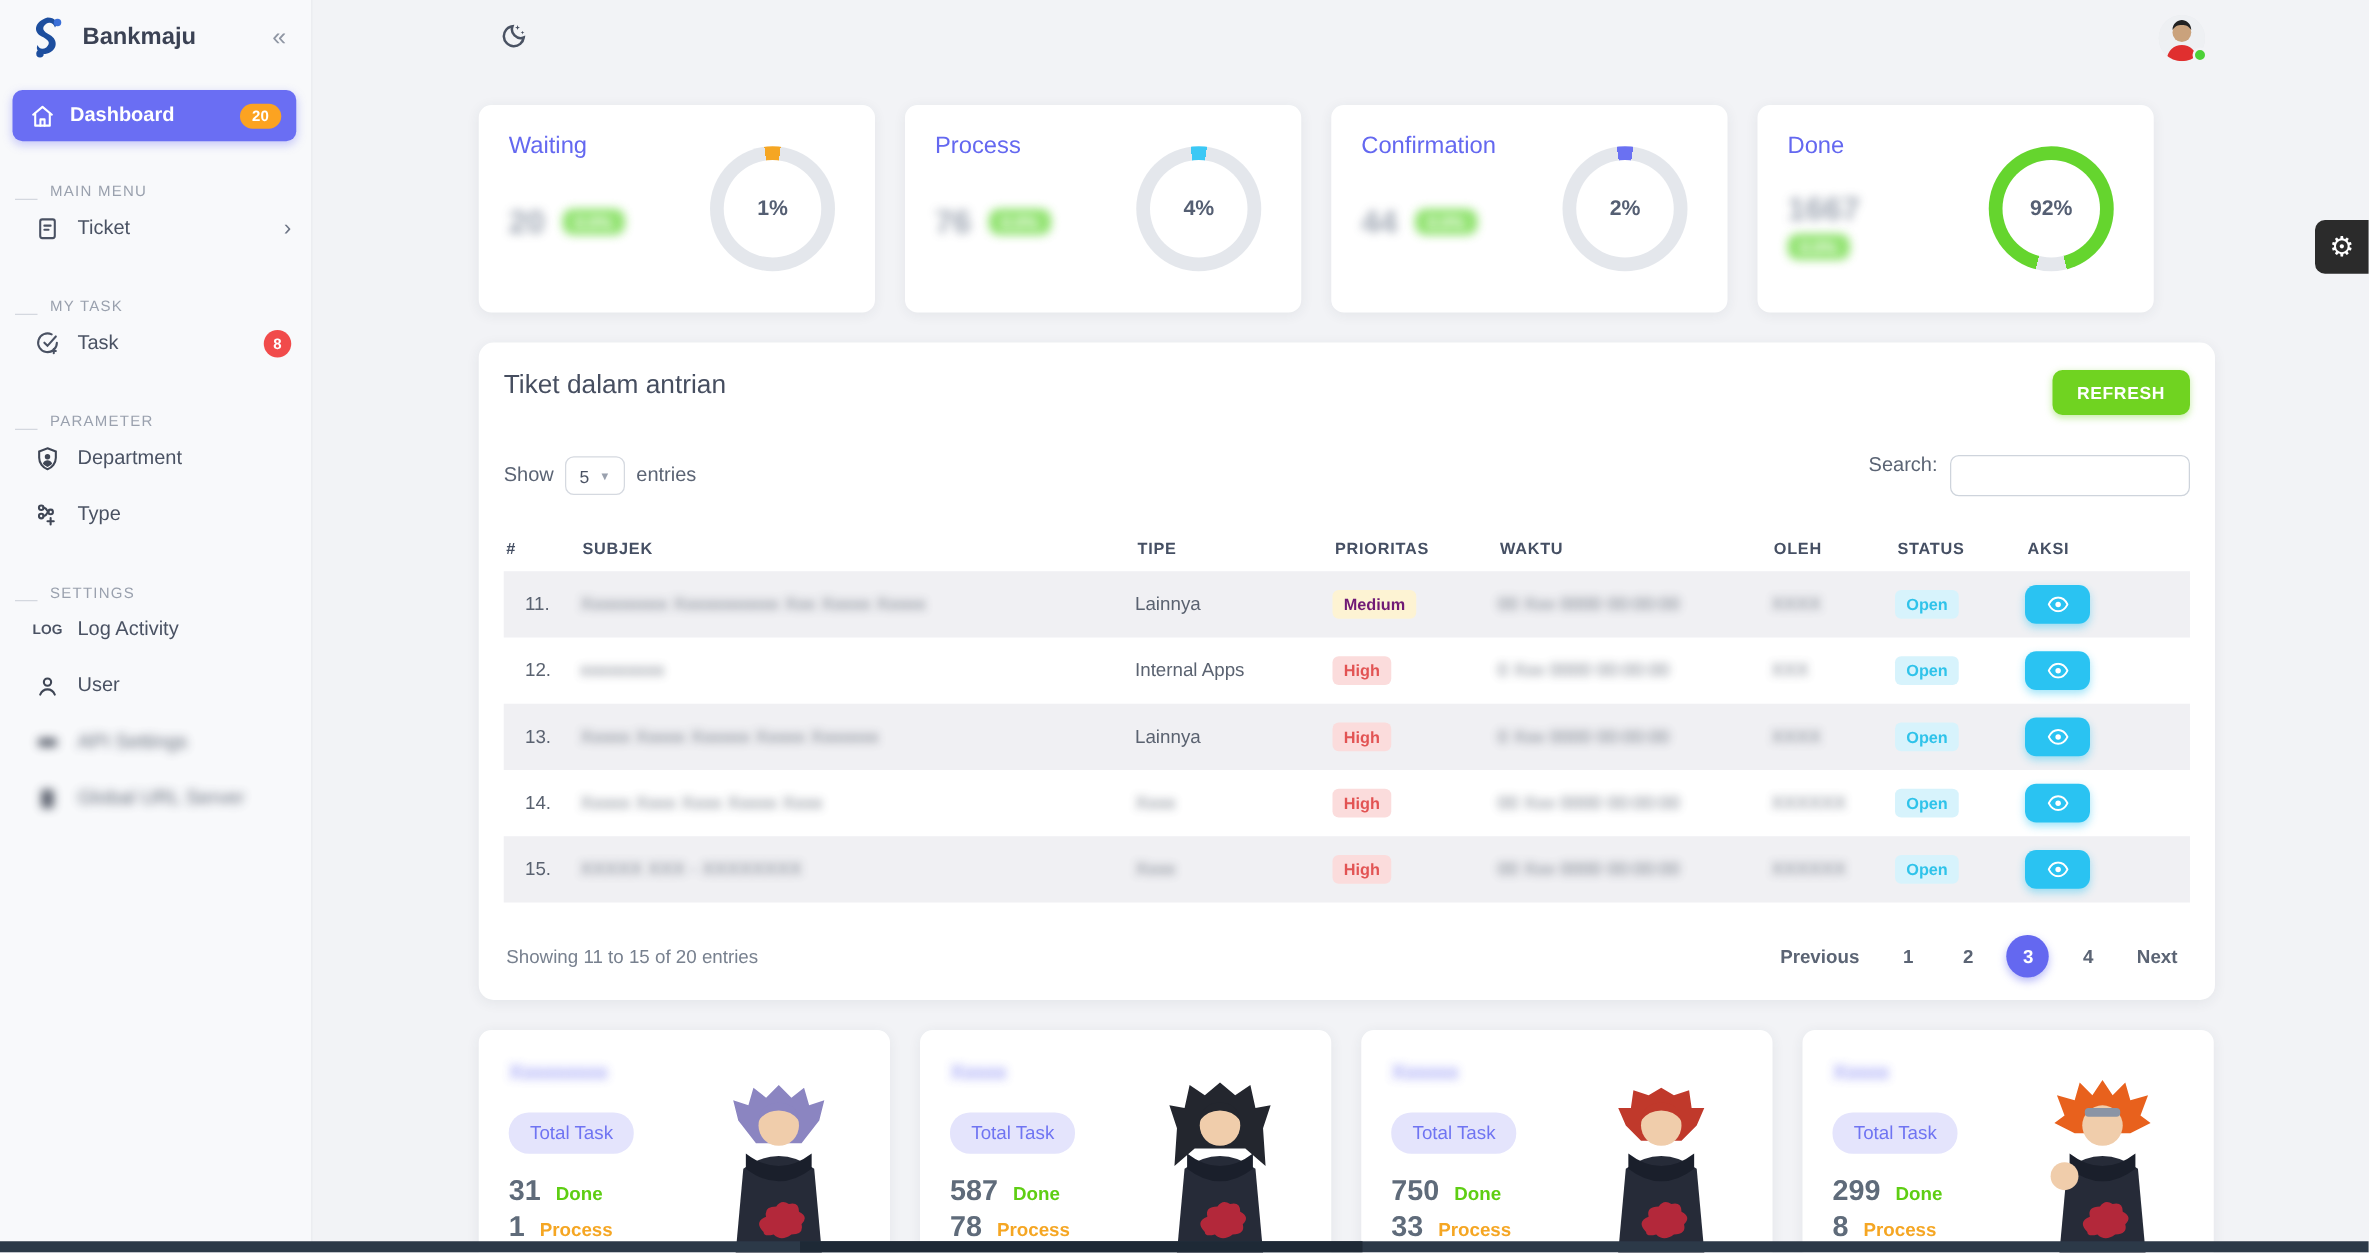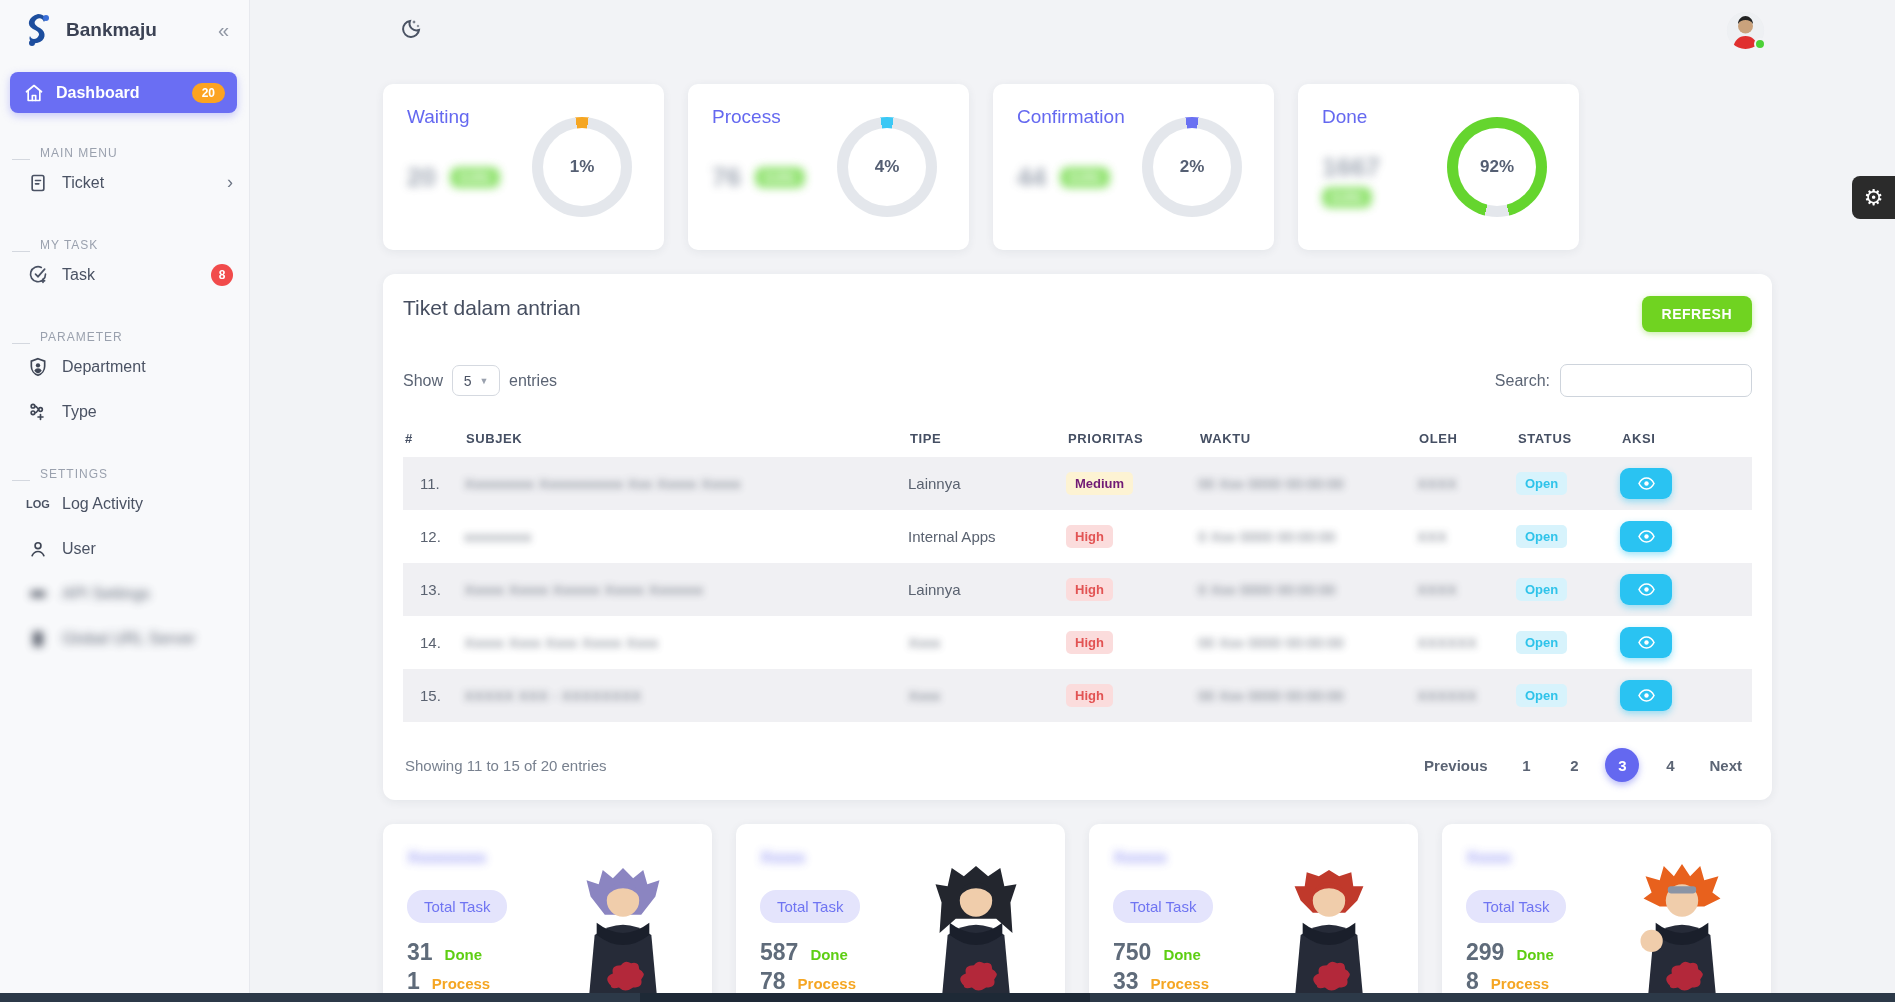--- a/index.html
+++ b/index.html
@@ -35,40 +35,40 @@
   .status-dot { position:absolute; right:-2px; bottom:-1px; width:12px; height:12px; border-radius:50%; background:#4cd137; border:2px solid #f2f3f6; }
 
   
   .gear-btn { position:absolute; right:0; top:176px; width:43px; height:43px; background:#2b2b2b; border-radius:8px 0 0 8px; display:flex; align-items:center; justify-content:center; color:#fff; font-size:22px; cursor:pointer; z-index:9; }
 
   
   .main { position:absolute; left:250px; top:60px; width:1645px; }
   .content { padding:0 123px 0 133px; }
 
   .stat-row { display:flex; gap:24px; margin-top:24px; }
-  .stat-card { background:#fff; border-radius:10px; box-shadow:0 2px 10px rgba(40,50,70,.07); width:281px; height:166px; padding:22px 24px; position:relative; }
+  .stat-card { background:#fff; border-radius:10px; box-shadow:0 2px 10px rgba(40,50,70,.07); width:317px; height:166px; padding:22px 24px; position:relative; }
   .stat-title { color:#6468f0; font-size:19px; font-weight:500; }
   .stat-num-row { position:absolute; left:24px; top:78px; display:flex; align-items:center; gap:14px; }
   .stat-num-row.stack { flex-direction:column; align-items:flex-start; gap:4px; top:68px; }
   .stat-value { font-size:26px; font-weight:bold; color:#8e97a6; }
   .stat-delta { font-size:13px; font-weight:bold; color:#fff; background:#7ede57; border-radius:8px; padding:3px 10px; }
   .ring { position:absolute; right:32px; top:33px; width:100px; height:100px; border-radius:50%; display:flex; align-items:center; justify-content:center; }
   .ring::before { content:""; position:absolute; inset:11px; background:#fff; border-radius:50%; }
   .ring-label { position:relative; font-size:17px; font-weight:600; color:#555f73; }
 
   
   .table-card { background:#fff; border-radius:12px; box-shadow:0 2px 10px rgba(40,50,70,.07); margin-top:24px; padding:22px 20px 18px 20px; position:relative; }
   .tc-head { display:flex; align-items:flex-start; justify-content:space-between; padding:0 0 6px 0; }
   .tc-title { font-size:21px; font-weight:500; color:#464e60; }
   .refresh-btn { background:#70d321; border:none; color:#fff; font-weight:bold; font-size:14px; letter-spacing:.5px; border-radius:8px; padding:10px 20px; cursor:pointer; font-family:inherit; box-shadow:0 2px 6px rgba(112,211,33,.4); }
   .tc-controls { display:flex; align-items:center; justify-content:space-between; margin-top:26px; }
   .show-group { display:flex; align-items:center; gap:9px; font-size:16px; color:#5b6474; }
   .page-size { border:1px solid #d5d9e0; border-radius:7px; width:48px; height:31px; display:flex; align-items:center; justify-content:center; gap:8px; font-size:14px; color:#4a5263; background:#fff; cursor:pointer; }
   .page-size .caret { font-size:9px; color:#9aa1ae; }
-  .search-group { display:flex; align-items:center; gap:10px; font-size:16px; color:#5b6474; }
+  .search-group { display:flex; gap:10px; font-size:16px; color:#5b6474; }
   .search-input { width:192px; height:33px; border:1px solid #ced4dc; border-radius:7px; background:#fff; outline:none; padding:0 10px; font-size:14px; font-family:inherit; }
 
   .grid-row { display:grid; grid-template-columns:61px 444px 158px 132px 219px 99px 104px auto; align-items:center; }
   .thead { margin-top:22px; height:38px; font-size:13px; font-weight:bold; color:#454f63; letter-spacing:.6px; }
   .thead > div { padding-left:2px; }
   .trow { height:53px; font-size:15px; color:#5a6270; }
   .trow.odd { background:#f0f0f3; }
   .cell-num { padding-left:17px; }
   .pill { display:inline-block; font-size:13px; font-weight:600; border-radius:5px; padding:4px 9px; }
   .pill-medium { background:#fdf3d3; color:#701a75; }

